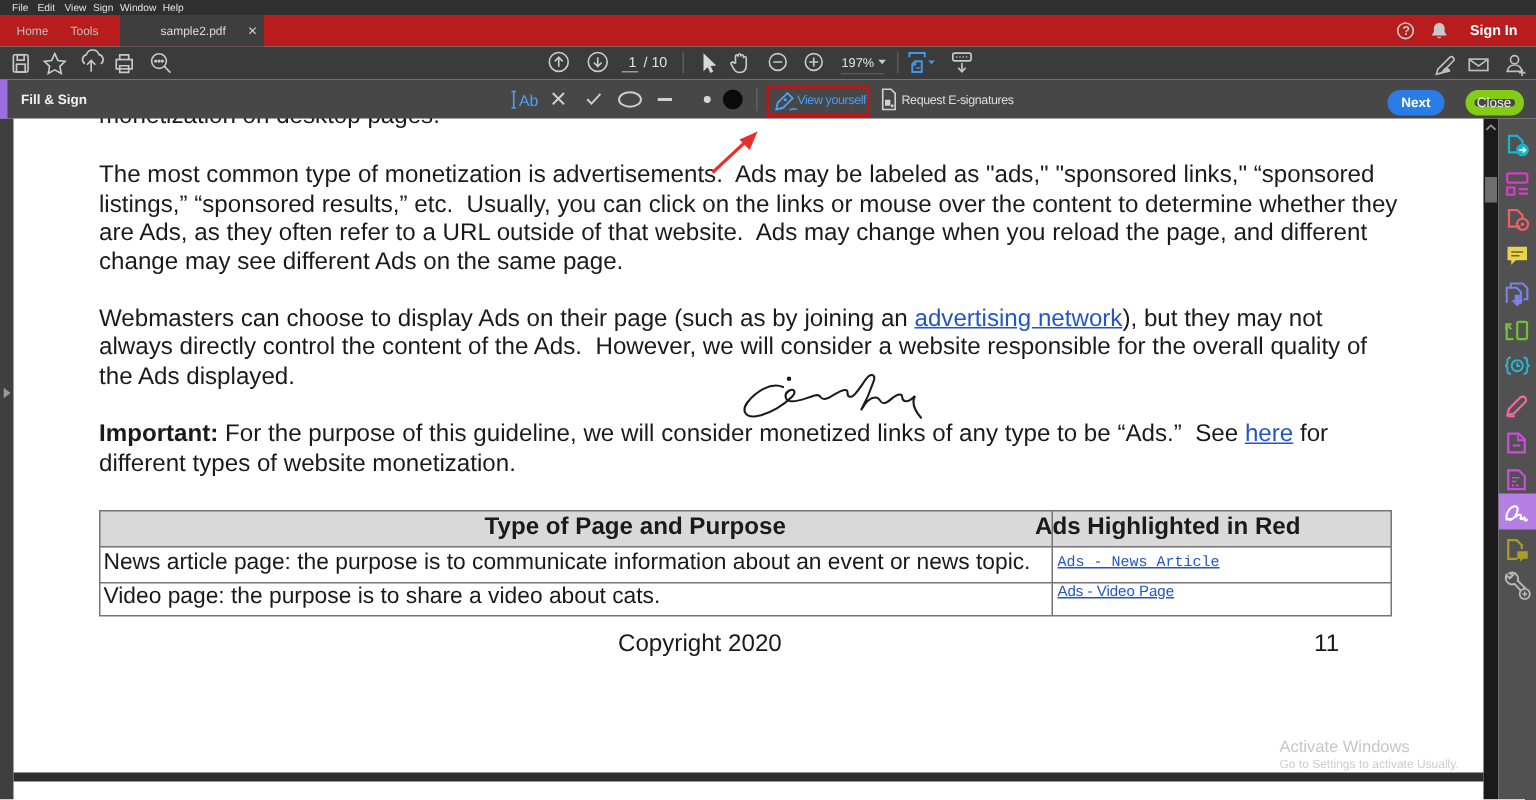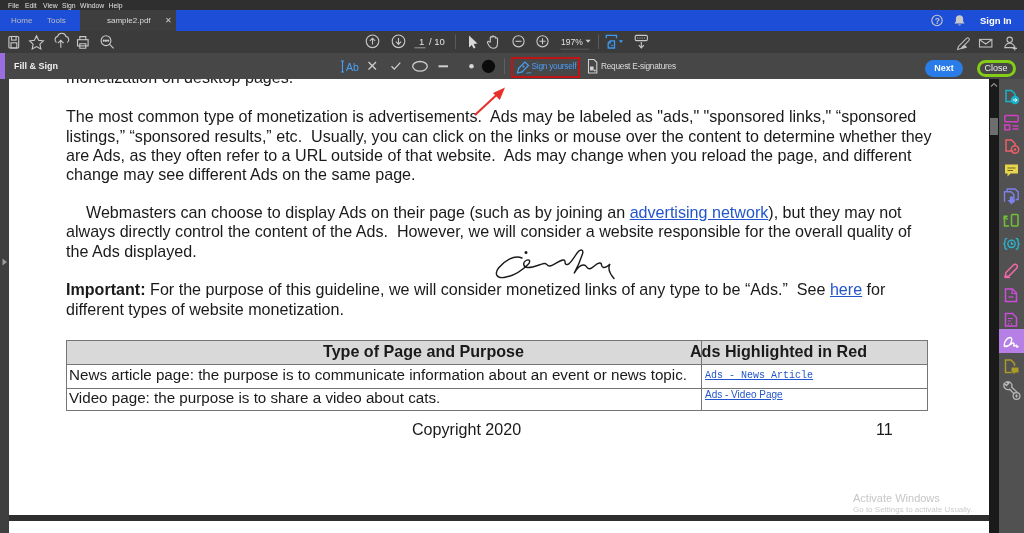--- a/index.html
+++ b/index.html
@@ -3,21 +3,21 @@
 <meta charset="utf-8">
 <style>
 * { margin:0; padding:0; box-sizing:border-box; }
 html,body { width:1024px; height:533px; overflow:hidden; }
 body { font-family:"Liberation Sans", sans-serif; position:relative; background:#fff; }
 .abs { position:absolute; }
 .nowrap { white-space:nowrap; }
 
 #menubar { z-index:5; left:0; top:0; width:1024px; height:10px; background:#2f2f2f; }
 #menubar span { position:absolute; top:1.5px; font-size:6.8px; color:#e0e0e0; }
-#tabbar { z-index:5; left:0; top:10px; width:1024px; height:21px; background:#1d4ed8; }
+#tabbar { z-index:5; left:0; top:10px; width:1024px; height:21px; background:#b91c1c; }
 #activetab { left:80px; top:0; width:96px; height:21px; background:#3e3e3e; }
 #toolbar { z-index:5; left:0; top:31px; width:1024px; height:22px; background:#3b3b3b; }
 #fillbar { z-index:6; left:0; top:53px; width:1024px; height:26px; background:#474747; }
 #fillstripe { left:0; top:0; width:5px; height:26px; background:#9a6ee0; }
 .tabtxt { position:absolute; top:6px; font-size:8px; color:#bdbdbd; }
 
 #docarea { left:0; top:79px; width:1024px; height:454px; background:#fff; }
 #leftstrip { left:0; top:79px; width:9px; height:454px; background:#3f3f3f; }
 #scrolltrack { left:989px; top:79px; width:10px; height:454px; background:#1a1a1a; }
 #scrollthumb { left:990px; top:118px; width:8px; height:17px; background:#6e6e6e; }
@@ -159,38 +159,38 @@
     </g>
     <circle cx="523.5" cy="13.5" r="1" fill="#4aa0f5"></circle>
     <path d="M526.5 20.5 c0.8 -1.5 1.6 0 2.4 -1 c0.8 1 1.6 -0.5 2.4 0.5" stroke="#4aa0f5" stroke-width="1" fill="none"></path>
 
     <g stroke="#d0d0d0" stroke-width="1.1" fill="none">
       <path d="M588.5 20 V6.5 h5.5 l2.8 2.8 V20 z"></path>
     </g>
     <rect x="590" y="13.5" width="3.6" height="4" fill="#d0d0d0"></rect>
     <circle cx="594.8" cy="17.5" r="1" fill="#d0d0d0"></circle>
   </svg>
-  <span class="abs" style="left:531.5px; top:7.5px; font-size:8.3px; letter-spacing:-0.25px; color:#4b9cf5;">Sign yourself</span>
+  <span class="abs" style="left:531.5px; top:7.5px; font-size:8.3px; letter-spacing:-0.25px; color:#4b9cf5;">View yourself</span>
   <span class="abs" style="left:601px; top:7.5px; font-size:8.3px; letter-spacing:-0.25px; color:#dcdcdc;">Request E-signatures</span>
   <div class="abs" style="left:511px; top:4px; width:69px; height:20.5px; border:2px solid #c11414;"></div>
   <div class="abs" style="left:925px; top:6.5px; width:38px; height:17px; background:#2a7de8; border-radius:9px; display:flex; align-items:center; justify-content:center;">
       <span style="font-size:9px; font-weight:bold; color:#fff;">Next</span>
     </div>
-  <div class="abs" style="left:976.5px; top:6.5px; width:39px; height:17px; border:3px solid #84cc16; border-radius:9px; display:flex; align-items:center; justify-content:center;">
+  <div class="abs" style="left:976.5px; top:6.5px; width:39px; height:17px; border:6px solid #84cc16; border-radius:9px; display:flex; align-items:center; justify-content:center;">
       <span style="font-size:9px; color:#f0f0f0;">Close</span>
     </div>
 </div>
 
 <div class="abs" id="docarea"></div>
 <div class="abs doctext" style="left:66px; top:68px;">monetization on desktop pages.</div>
 <div class="abs doctext" style="left:66px; top:107.2px;">The most common type of monetization is advertisements.&nbsp; Ads may be labeled as "ads," "sponsored links," “sponsored</div>
 <div class="abs doctext" style="left:66px; top:126.6px;">listings,” “sponsored results,” etc.&nbsp; Usually, you can click on the links or mouse over the content to determine whether they</div>
 <div class="abs doctext" style="left:66px; top:146px;">are Ads, as they often refer to a URL outside of that website.&nbsp; Ads may change when you reload the page, and different</div>
 <div class="abs doctext" style="left:66px; top:165.4px;">change may see different Ads on the same page.</div>
-<div class="abs doctext" style="left:66px; top:202.7px;margin-left:20px;">Webmasters can choose to display Ads on their page (such as by joining an <a>advertising network</a>), but they may not</div>
+<div class="abs doctext" style="left:66px; top:202.7px;">Webmasters can choose to display Ads on their page (such as by joining an <a>advertising network</a>), but they may not</div>
 <div class="abs doctext" style="left:66px; top:222.1px;">always directly control the content of the Ads.&nbsp; However, we will consider a website responsible for the overall quality of</div>
 <div class="abs doctext" style="left:66px; top:241.5px;">the Ads displayed.</div>
 <div class="abs doctext" style="left:66px; top:280.2px;text-align:right;"><b>Important:</b> For the purpose of this guideline, we will consider monetized links of any type to be “Ads.”&nbsp; See <a>here</a> for</div>
 <div class="abs doctext" style="left:66px; top:299.6px;">different types of website monetization.</div>
 <div class="abs" style="left:66px; top:340px; width:862px; height:70px;">
   <div class="abs" style="left:0; top:0; width:862px; height:24.5px; background:#d9d9d9;"></div>
   <div class="abs" style="left:0; top:0; width:862px; height:1px; background:#767676;"></div>
   <div class="abs" style="left:0; top:24px; width:862px; height:1px; background:#767676;"></div>
   <div class="abs" style="left:0; top:47.5px; width:862px; height:1px; background:#767676;"></div>
   <div class="abs" style="left:0; top:69.5px; width:862px; height:1px; background:#767676;"></div>

